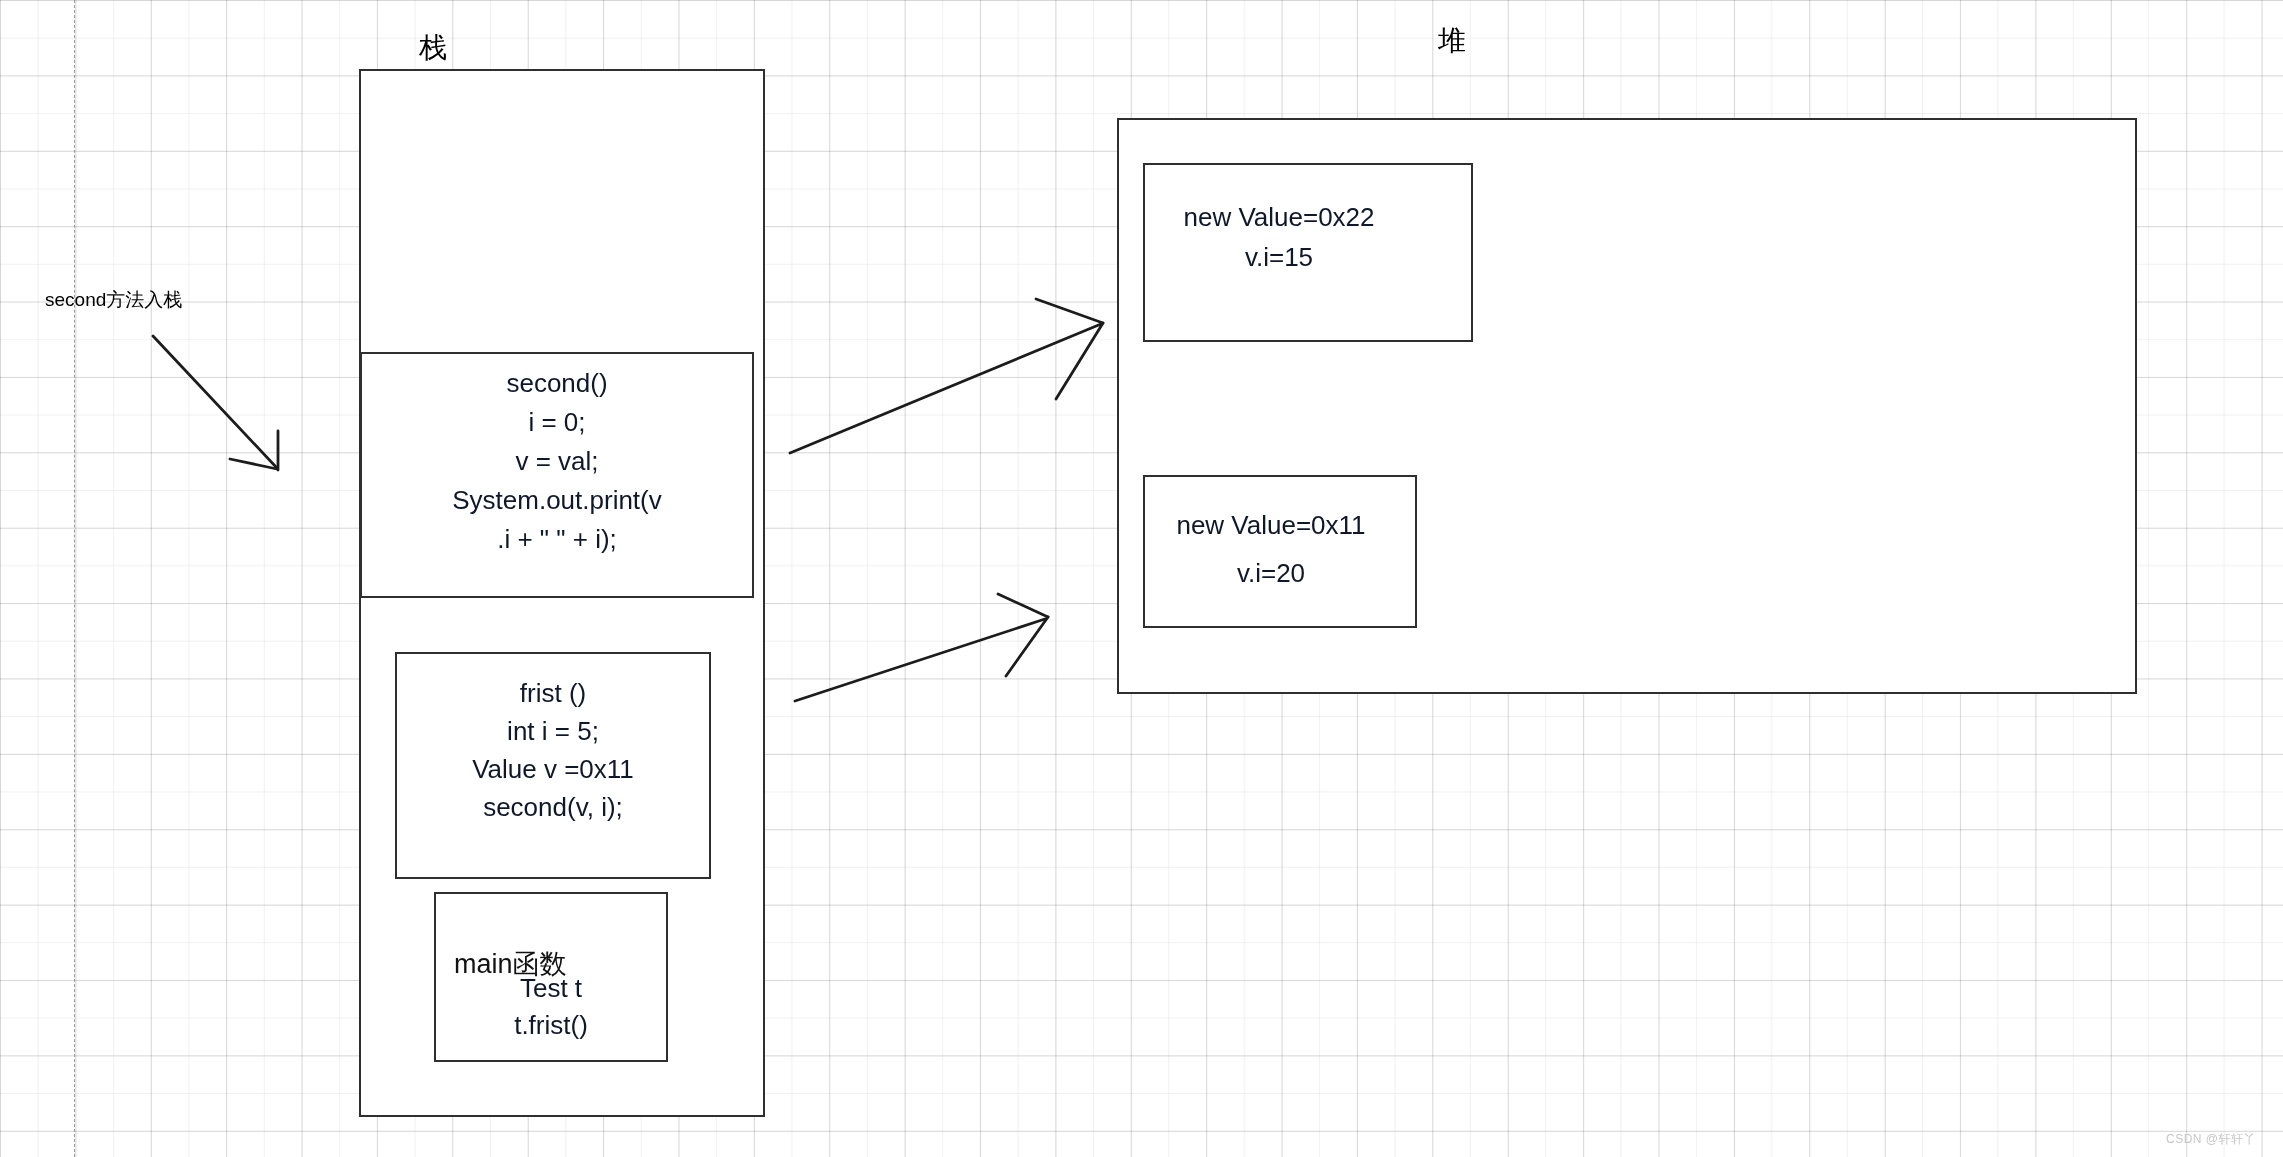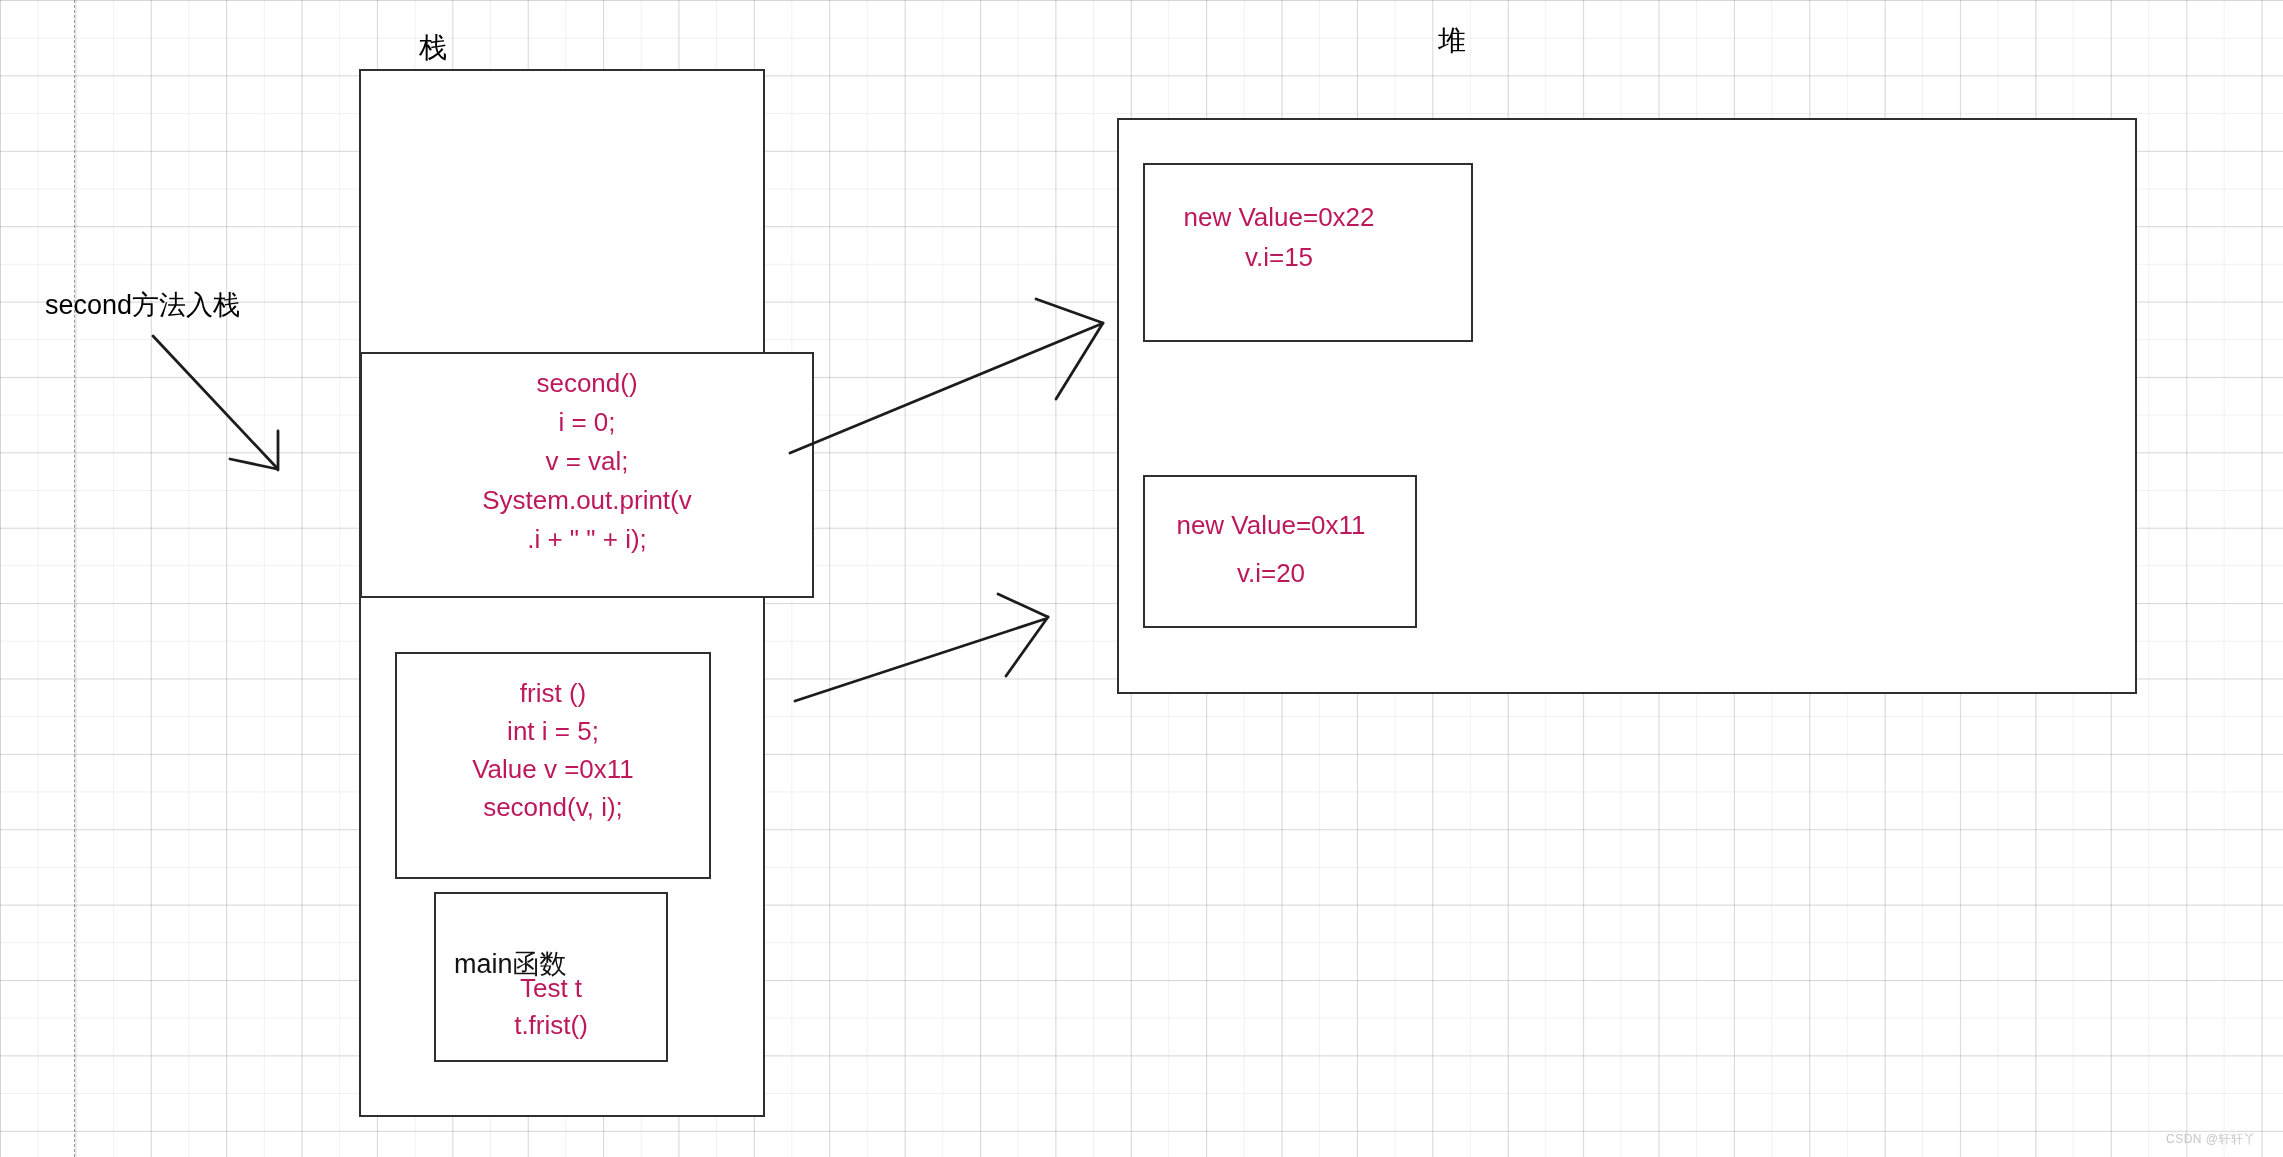--- a/index.html
+++ b/index.html
@@ -31,35 +31,35 @@
     position:absolute;
     font-size:28px;
     line-height:30px;
     color:#000;
     white-space:nowrap;
   }
   .frame-text{
     position:absolute;left:0;right:0;
     text-align:center;
     font-size:26px;
-    color:#be185d;
+    color:#0f172a;
   }
   .frame-text div{white-space:pre;}
   .second-lines{top:10px;line-height:39px;}
   .frist-lines{top:20px;line-height:38px;}
   .main-title{
     position:absolute;left:18px;top:28px;
     font-size:27px;color:#121212;white-space:nowrap;margin-top:24px;
   }
   .main-lines{top:76px;line-height:37px;}
   .heap1-lines{top:32px;line-height:40px;padding-right:58px;}
   .heap2-lines{top:24px;line-height:48px;padding-right:18px;}
   .annotation{
     position:absolute;left:45px;top:287px;
-    font-size:27px;color:#000;white-space:nowrap;
+    font-size:19px;color:#000;white-space:nowrap;
   }
   .watermark{
     position:absolute;left:2166px;top:1131px;
     font-size:12px;color:#c6c6c6;letter-spacing:0.5px;white-space:nowrap;
   }
   svg.arrows{position:absolute;left:0;top:0;pointer-events:none;}
   svg.arrows line{stroke:#1c1c1c;stroke-width:2.8;stroke-linecap:round;}
 </style>
 </head>
 <body>
@@ -68,21 +68,21 @@
 
   <div class="dashed-v"></div>
 
   <div class="diagram-label" style="left:419px;top:33px;">栈</div>
   <div class="diagram-label" style="left:1438px;top:26px;">堆</div>
 
   <div class="annotation">second方法入栈</div>
 
   <div class="shape" style="left:359px;top:69px;width:406px;height:1048px;"></div>
 
-  <div class="shape" style="left:360px;top:352px;width:454px;height:246px;">
+  <div class="shape" style="left:360px;top:352px;width:394px;height:246px;">
     <div class="frame-text second-lines">
       <div>second()</div>
       <div>i = 0;</div>
       <div>v = val;</div>
       <div>System.out.print(v</div>
       <div>.i + " " + i);</div>
     </div>
   </div>
 
   <div class="shape" style="left:395px;top:610px;width:316px;height:227px;margin-top:42px;">

